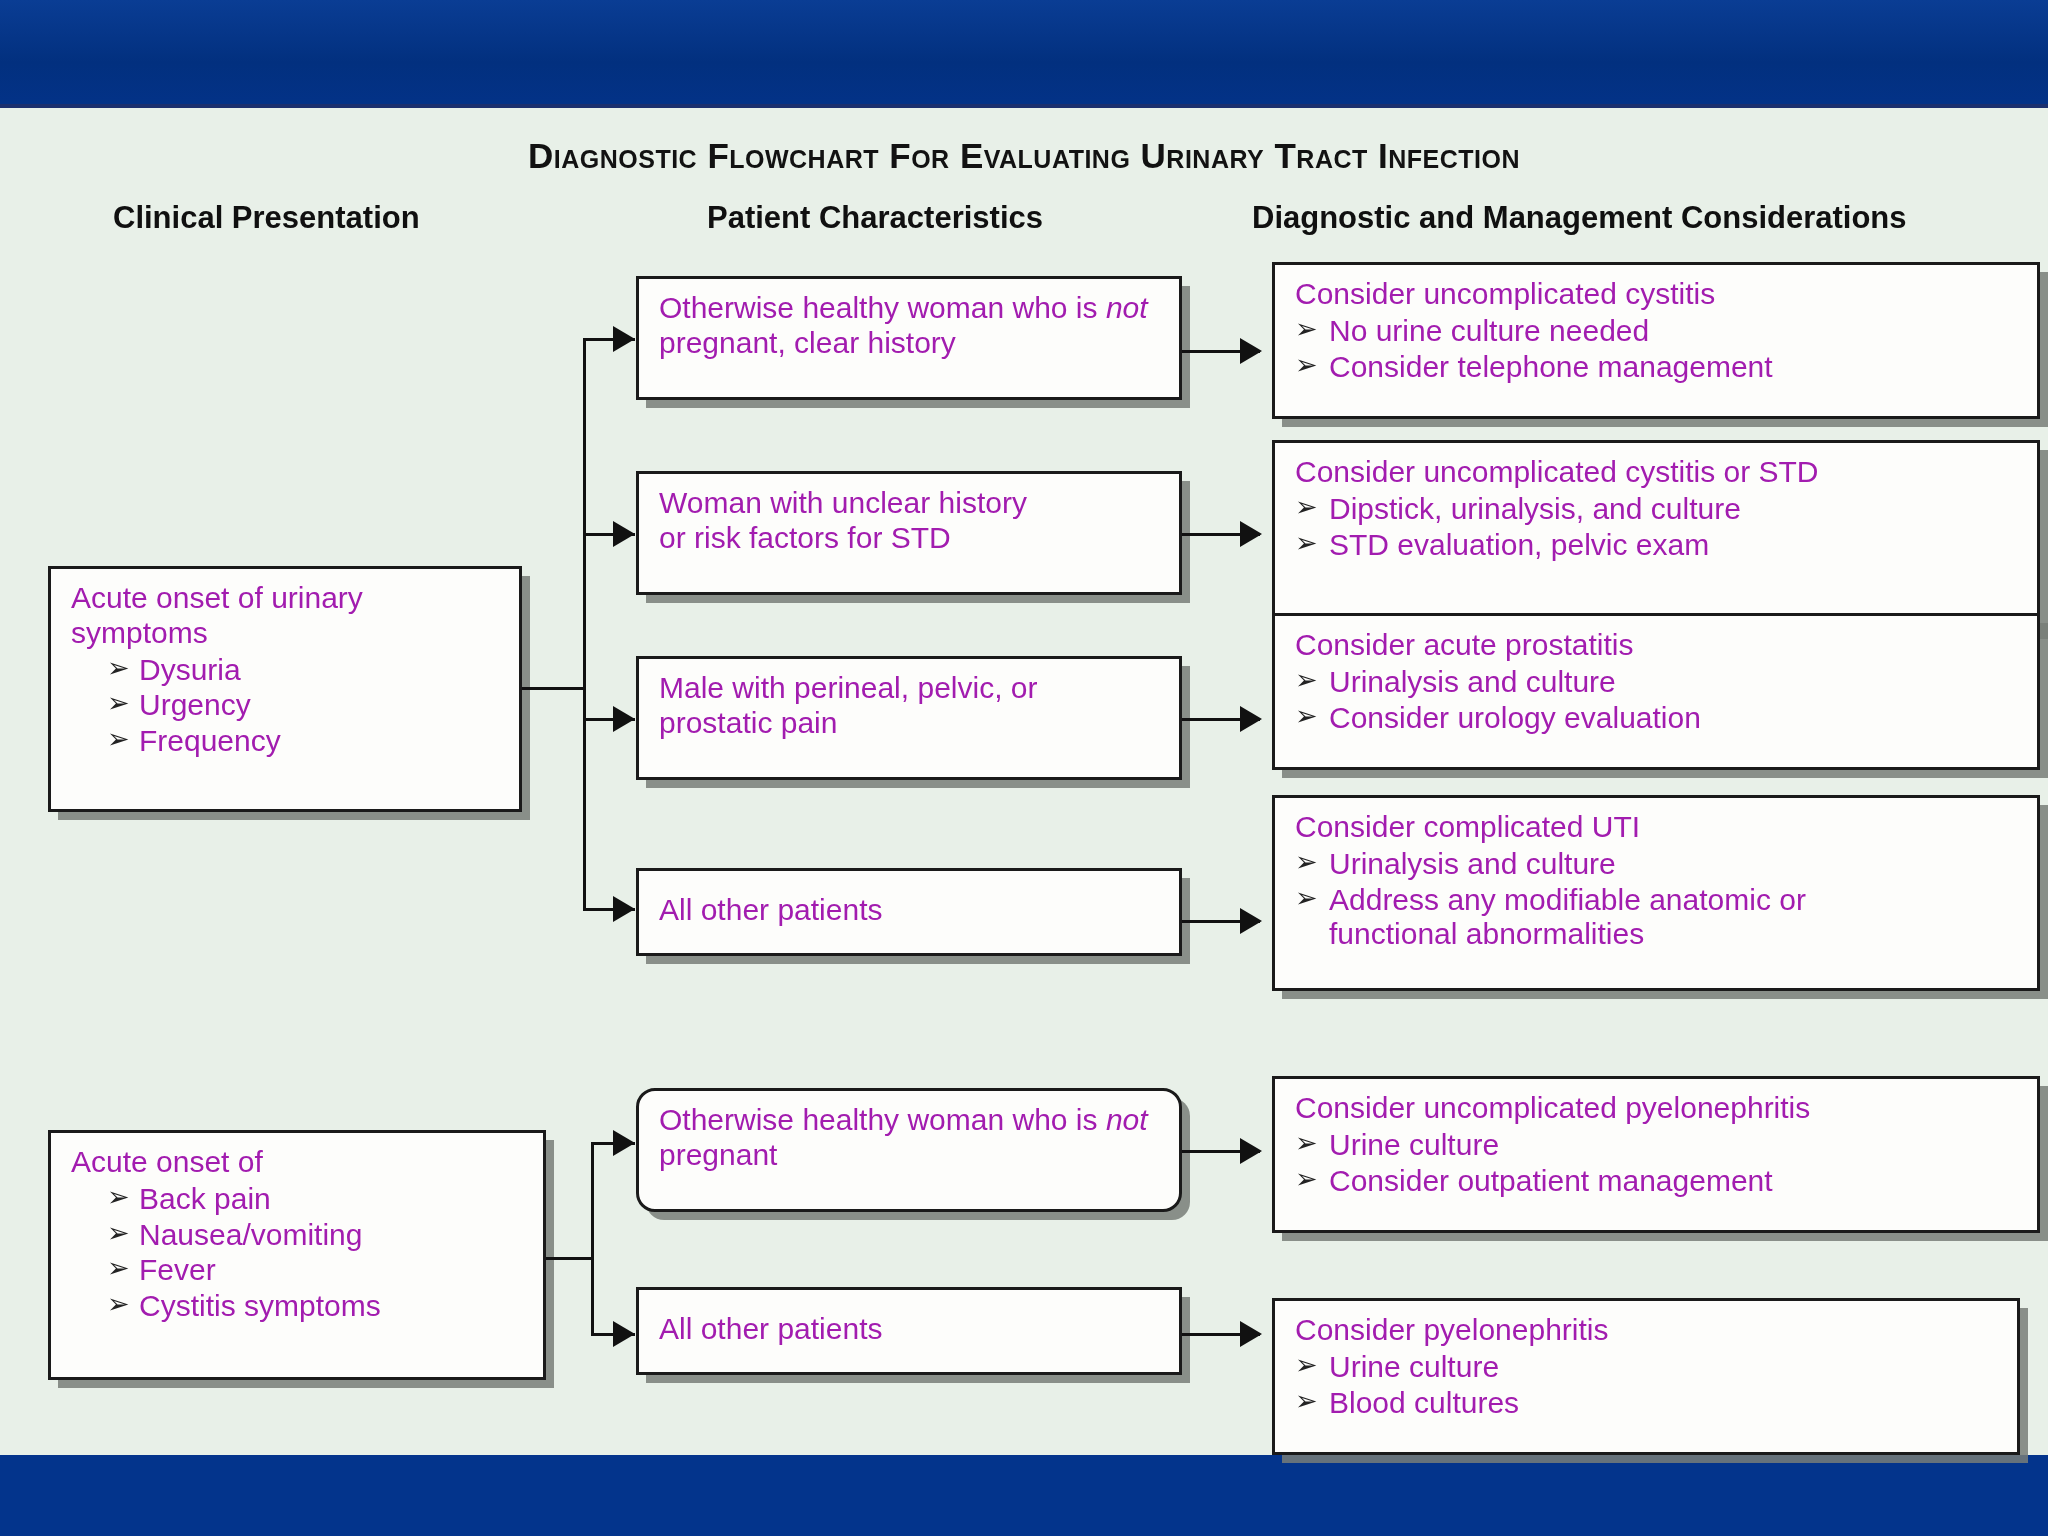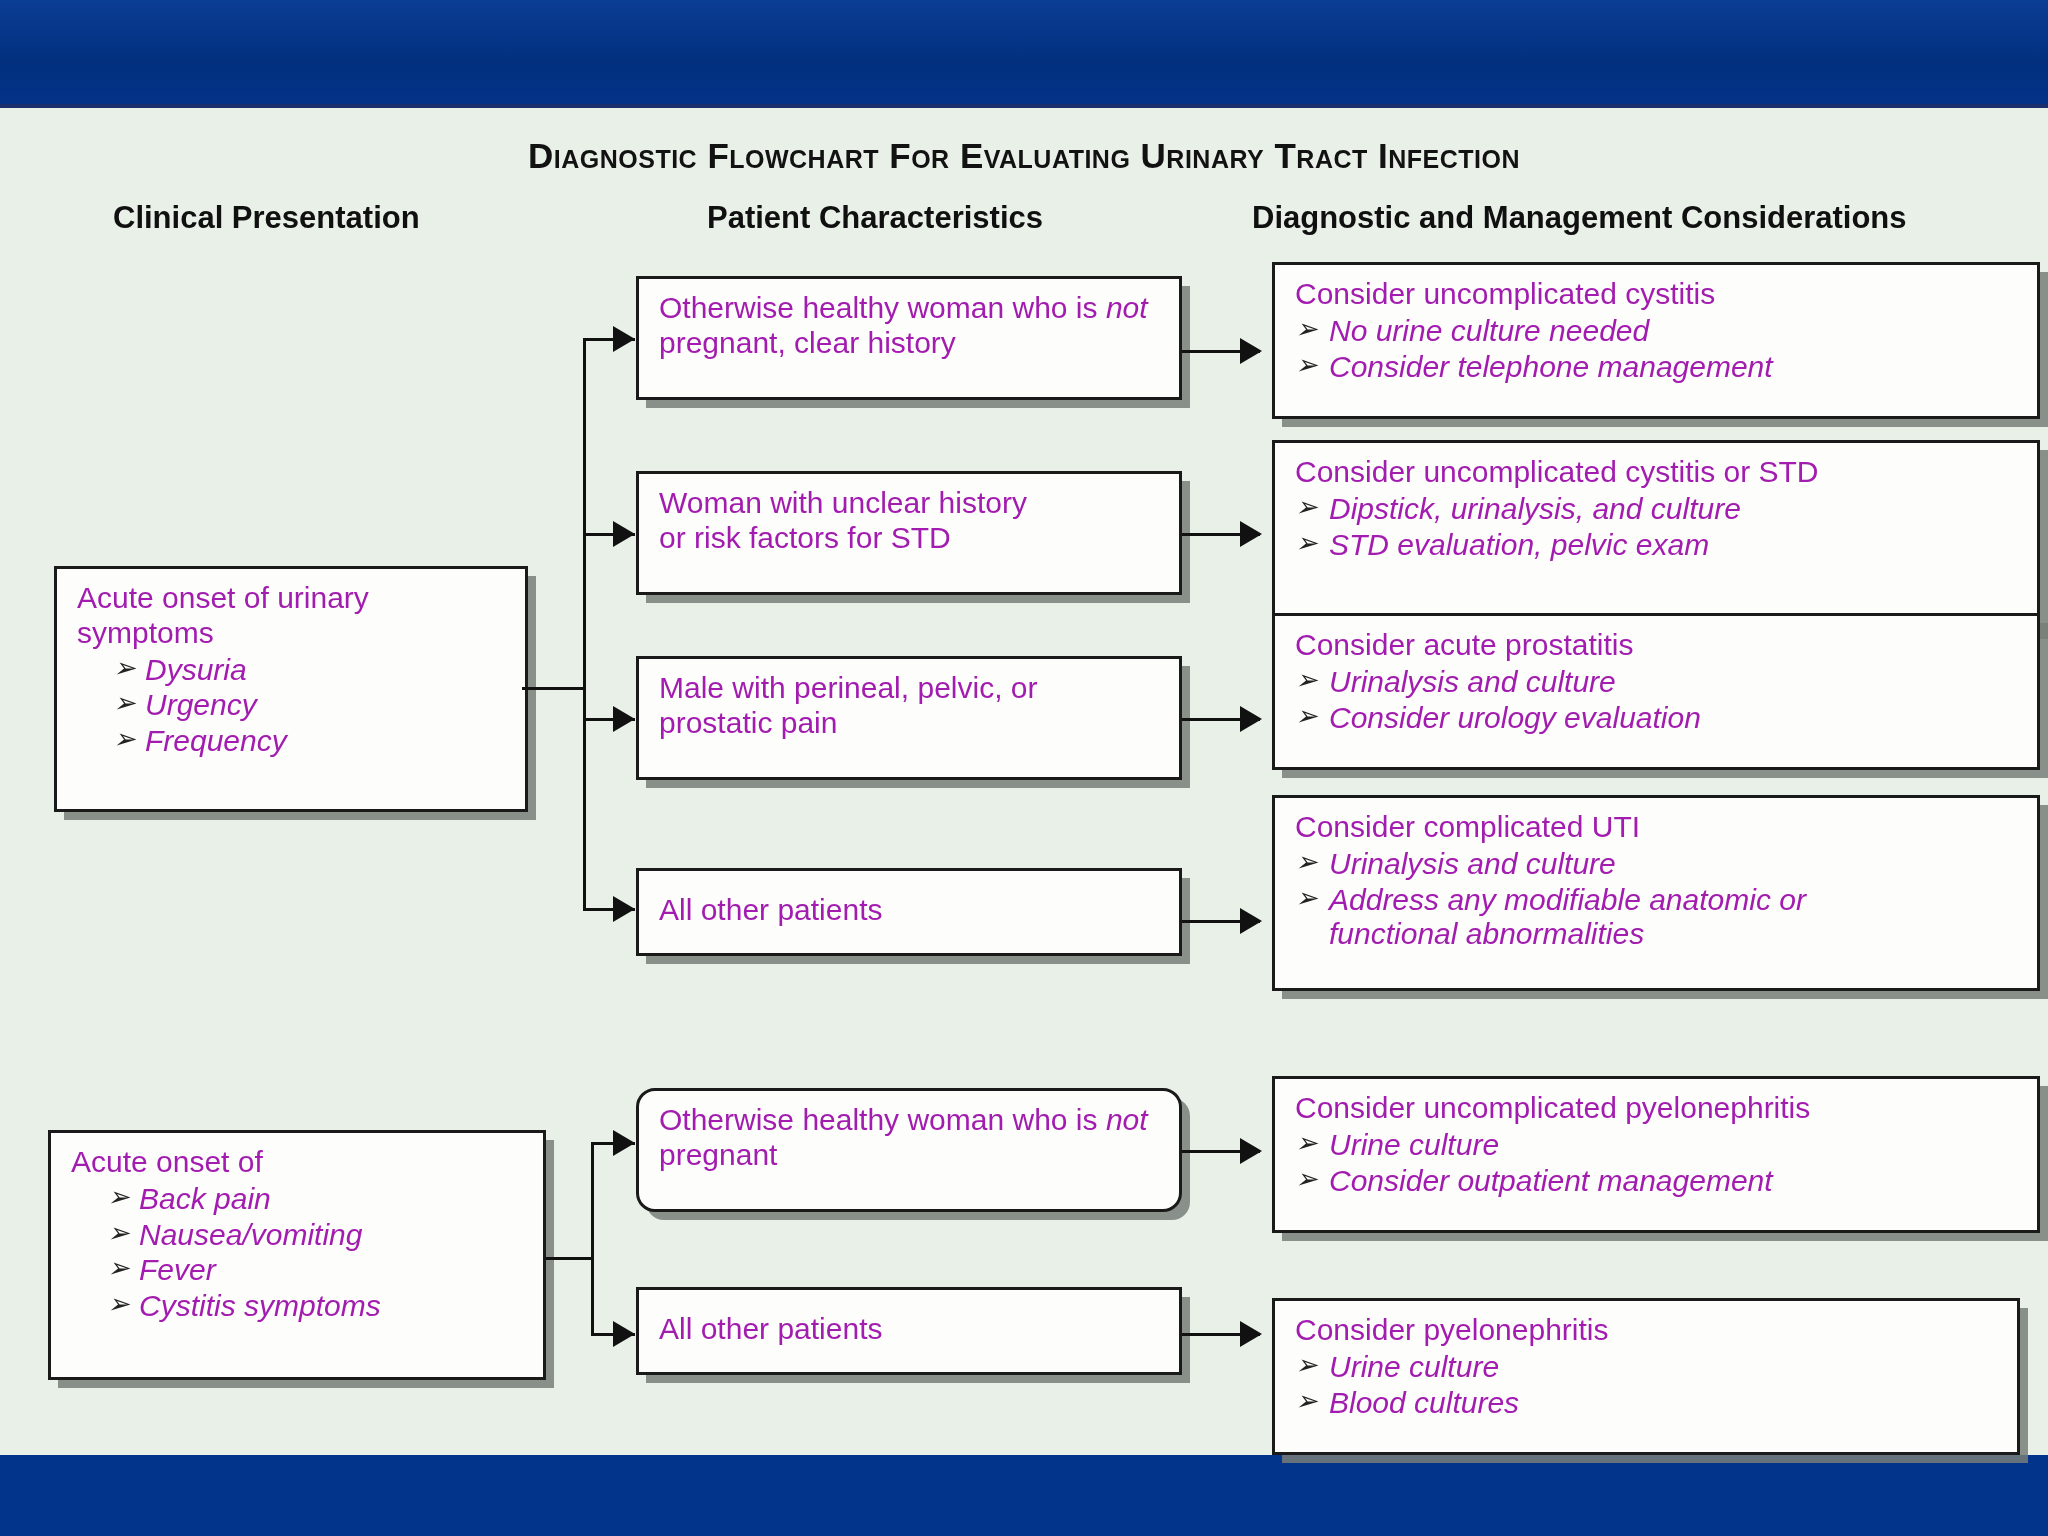--- a/index.html
+++ b/index.html
@@ -71,21 +71,20 @@
   .box .wrap { white-space: normal; }
   .box ul {
     list-style: none;
     margin: 2px 0 0 0;
     padding: 0;
   }
   .box li {
     position: relative;
     padding-left: 34px;
     margin: 1px 0;
-    font-style: italic;
   }
   .box li::before {
     content: "\27A2";
     position: absolute;
     left: 0;
     top: 0;
     font-size: 27px;
     color: #232323;
   }
   .box li .cont { display: block; padding-left: 0; }
@@ -117,21 +116,21 @@
   <div class="bar" id="bar-top"></div>
   <div id="bar-top-rule"></div>
   <div class="bar" id="bar-bottom"></div>
 
   <div id="title">Diagnostic Flowchart For Evaluating Urinary Tract Infection</div>
 
   <div class="col-head" id="head-clinical">Clinical Presentation</div>
   <div class="col-head" id="head-patient">Patient Characteristics</div>
   <div class="col-head" id="head-dx">Diagnostic and Management Considerations</div>
 
-  <div class="box" style="left:48px; top:566px; width:474px; height:246px;margin-left:6px;">
+  <div class="box" style="left:48px; top:566px; width:474px; height:246px;">
     <div class="hdr">Acute onset of urinary</div>
     <div class="hdr">symptoms</div>
     <ul class="deep">
       <li>Dysuria</li>
       <li>Urgency</li>
       <li>Frequency</li>
     </ul>
   </div>
 
   <div class="ln h" style="left:522px; top:687px; width:62px;"></div>

